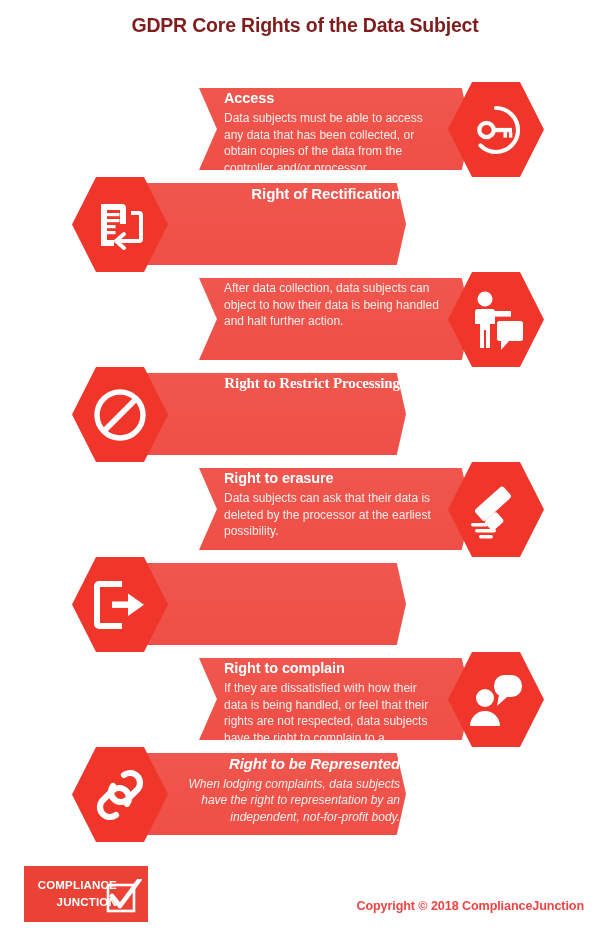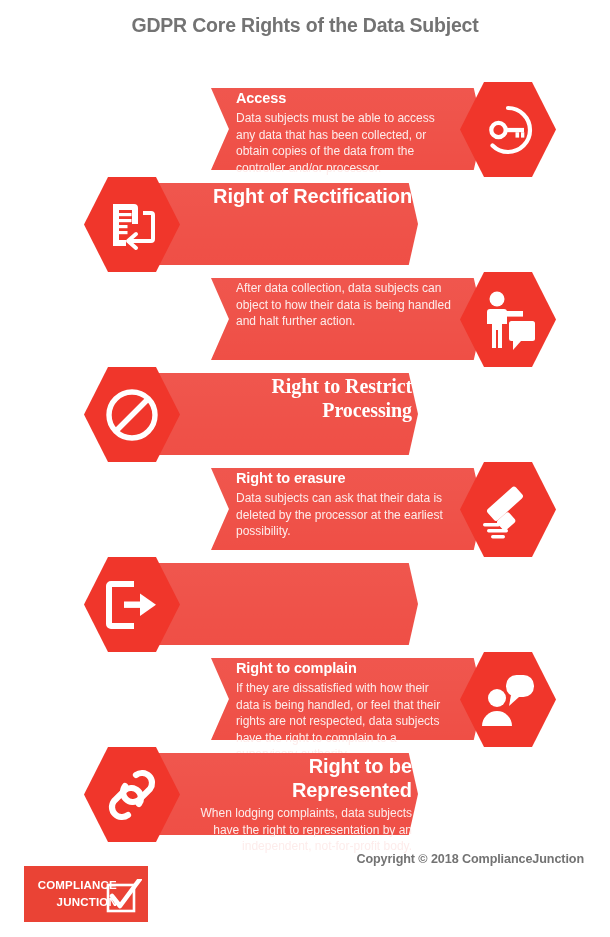--- a/index.html
+++ b/index.html
@@ -17,28 +17,28 @@
     background: #ffffff;
   }
 
   
   .page-title {
     position: absolute;
     top: 14px; left: 0; width: 610px;
     text-align: center;
     font-size: 19.5px;
     font-weight: bold;
-    color: #737373;
+    color: #7f1d1d;
     letter-spacing: -0.2px;
   }
 
   
   .row {
     position: absolute;
-    left: 16px; width: 502px;
+    left: 4px; width: 502px;
     height: 95px;
   }
 
   
   .banner {
     position: absolute;
     top: 6px;
     height: 82px;
     background: #ef4f46;
     filter: drop-shadow(3px 5px 4px rgba(120,120,120,0.38));
@@ -92,37 +92,37 @@
   .row.icon-left  .txt { left: 168px; width: 228px; text-align: right; }
 
   .r-title {
     font-size: 14.5px;
     font-weight: bold;
     line-height: 1.18;
     margin: 0 0 3px 0;
     color: #ffffff;
     letter-spacing: -0.1px;
   }
-  .row.icon-left .r-title { font-size: 20px; }
+  .row.icon-left .r-title { font-size: 15px; }
   .r-desc {
     font-size: 12px;
     line-height: 1.38;
     color: #fdeceb;
     margin: 0;
   }
 
   
   #row1 { top: 82px; }
   #row2 { top: 177px; }
   #row3 { top: 272px; }
   #row4 { top: 367px; font-family: Liberation Serif, serif; }
   #row5 { top: 462px; text-decoration: underline; }
   #row6 { top: 557px; }
   #row7 { top: 652px; }
-  #row8 { top: 747px; }
+  #row8 { top: 747px; font-style: italic; }
 
   
   .logo {
     position: absolute;
     left: 24px; top: 866px;
     width: 124px; height: 56px;
     background: #ea4335;
   }
   .logo-text {
     position: absolute;
@@ -135,24 +135,24 @@
     line-height: 1.45;
     letter-spacing: 0.2px;
   }
   .logo-check {
     position: absolute;
     right: 6px; top: 13px;
     width: 36px; height: 36px;
   }
   .copyright {
     position: absolute;
-    right: 26px; top: 852px;
+    right: 26px; top: 899px;
     font-size: 12.6px;
     font-weight: bold;
-    color: #737373;
+    color: #ef4444;
     letter-spacing: -0.1px;
     white-space: nowrap;
   }
 </style>
 </head>
 <body>
 
 <div id="page">
 
   <div class="page-title">GDPR Core Rights of the Data Subject</div>

